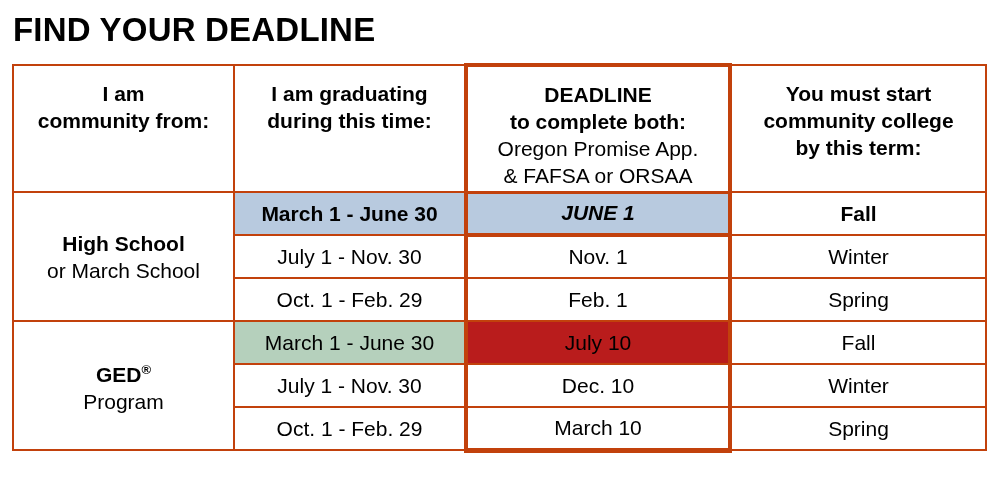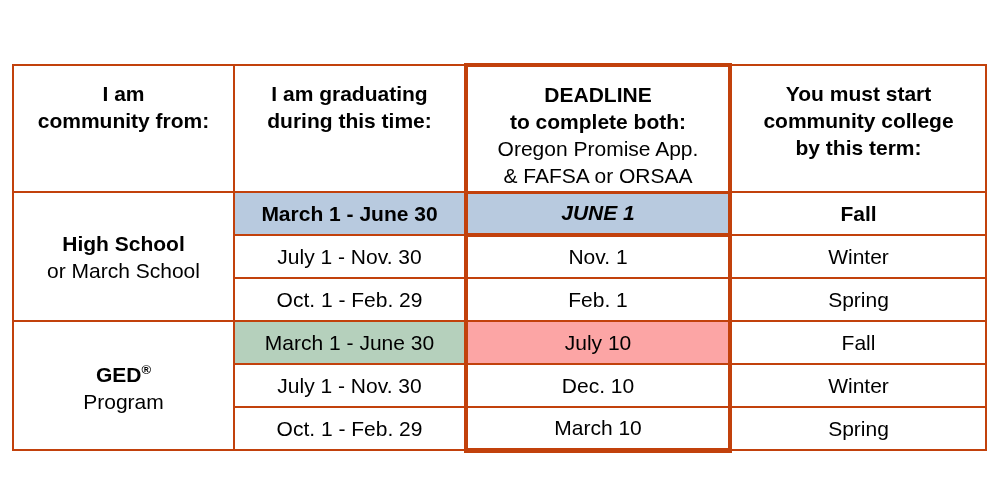--- a/index.html
+++ b/index.html
@@ -55,20 +55,21 @@
   .col3 { border-left-width: 4px; border-right-width: 4px; }
   th.col3 { border-top-width: 4px; border-bottom-width: 3px; }
   td.june1 { border-bottom-width: 4px; font-style: italic; }
   td.col3-last { border-bottom-width: 5px; }
 </style>
 </head>
 <body>
 
 <div class="page">
 
+  <div class="title">FIND YOUR DEADLINE</div>
 
   <table class="deadline-table">
     <colgroup>
       <col class="c1">
         <col class="c2">
         <col class="c3">
         <col class="c4">
     </colgroup>
     <thead>
       <tr>
@@ -112,21 +113,21 @@
         <td>Oct. 1 - Feb. 29</td>
         <td class="col3">Feb. 1</td>
         <td>Spring</td>
       </tr>
       <tr>
         <td rowspan="3" class="group-cell">
           <div><span class="b">GED</span><sup class="b">®</sup></div>
           <div>Program</div>
         </td>
         <td style="background: rgb(181, 208, 188);">March 1 - June 30</td>
-        <td class="col3" style="background: #fca5a5;">July 10</td>
+        <td class="col3" style="background: #b91c1c;">July 10</td>
         <td>Fall</td>
       </tr>
       <tr>
         <td>July 1 - Nov. 30</td>
         <td class="col3">Dec. 10</td>
         <td>Winter</td>
       </tr>
       <tr>
         <td>Oct. 1 - Feb. 29</td>
         <td class="col3 col3-last">March 10</td>

